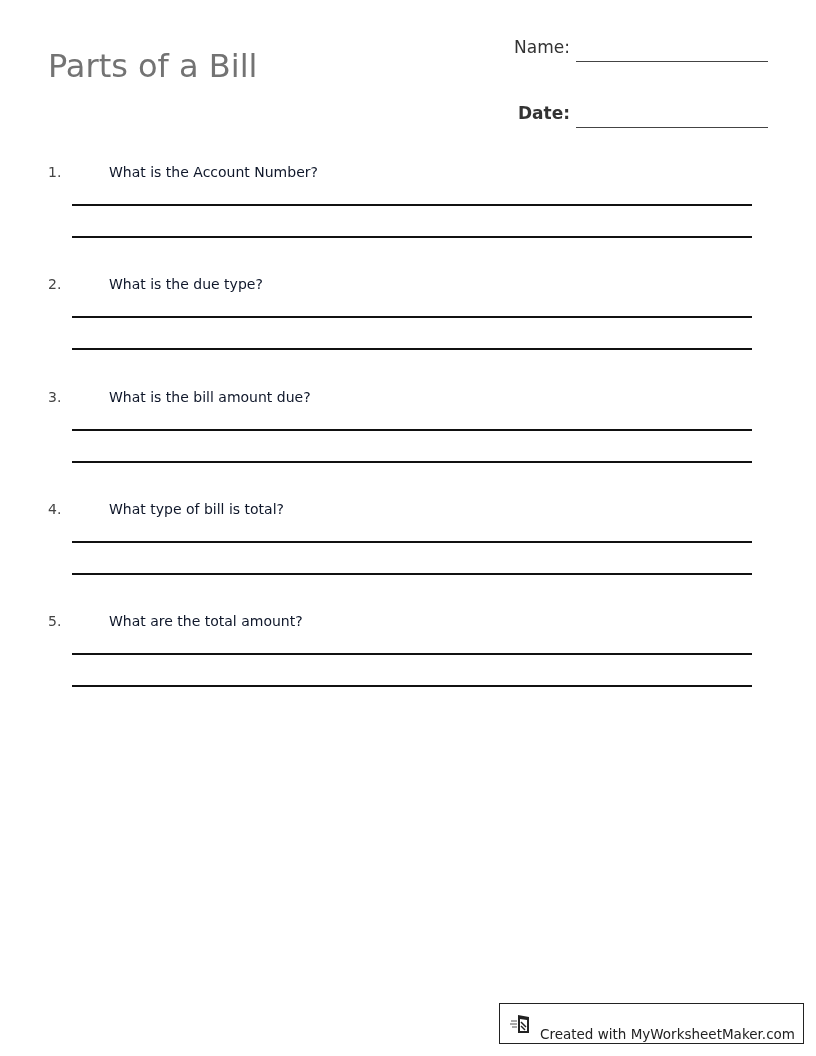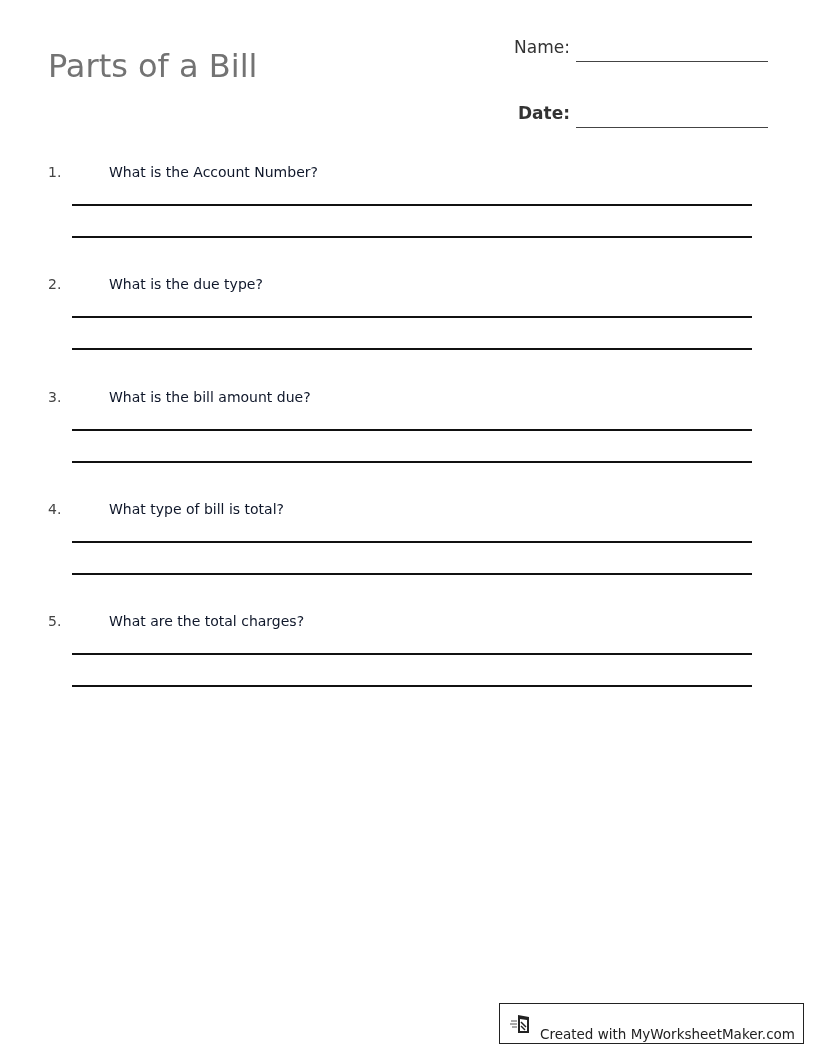--- a/index.html
+++ b/index.html
@@ -61,21 +61,21 @@
 
   <div class="q" style="top:501px;">
     <span class="num">4.</span>
     <span class="text">What type of bill is total?</span>
     <div class="ans a1"></div>
     <div class="ans a2"></div>
   </div>
 
   <div class="q" style="top:613px;">
     <span class="num">5.</span>
-    <span class="text">What are the total charges?</span>
+    <span class="text">What are the total amount?</span>
     <div class="ans a1"></div>
     <div class="ans a2"></div>
   </div>
 
   <div class="footer">
     <svg class="logo" viewBox="0 0 22 22">
       <line x1="1" y1="8" x2="7" y2="8" stroke="#555" stroke-width="1"></line>
       <line x1="0" y1="11" x2="7" y2="11" stroke="#555" stroke-width="1"></line>
       <line x1="2" y1="14" x2="7" y2="14" stroke="#555" stroke-width="1"></line>
       <polygon points="8,2 19,4 19,20 8,20" fill="#222"></polygon>

